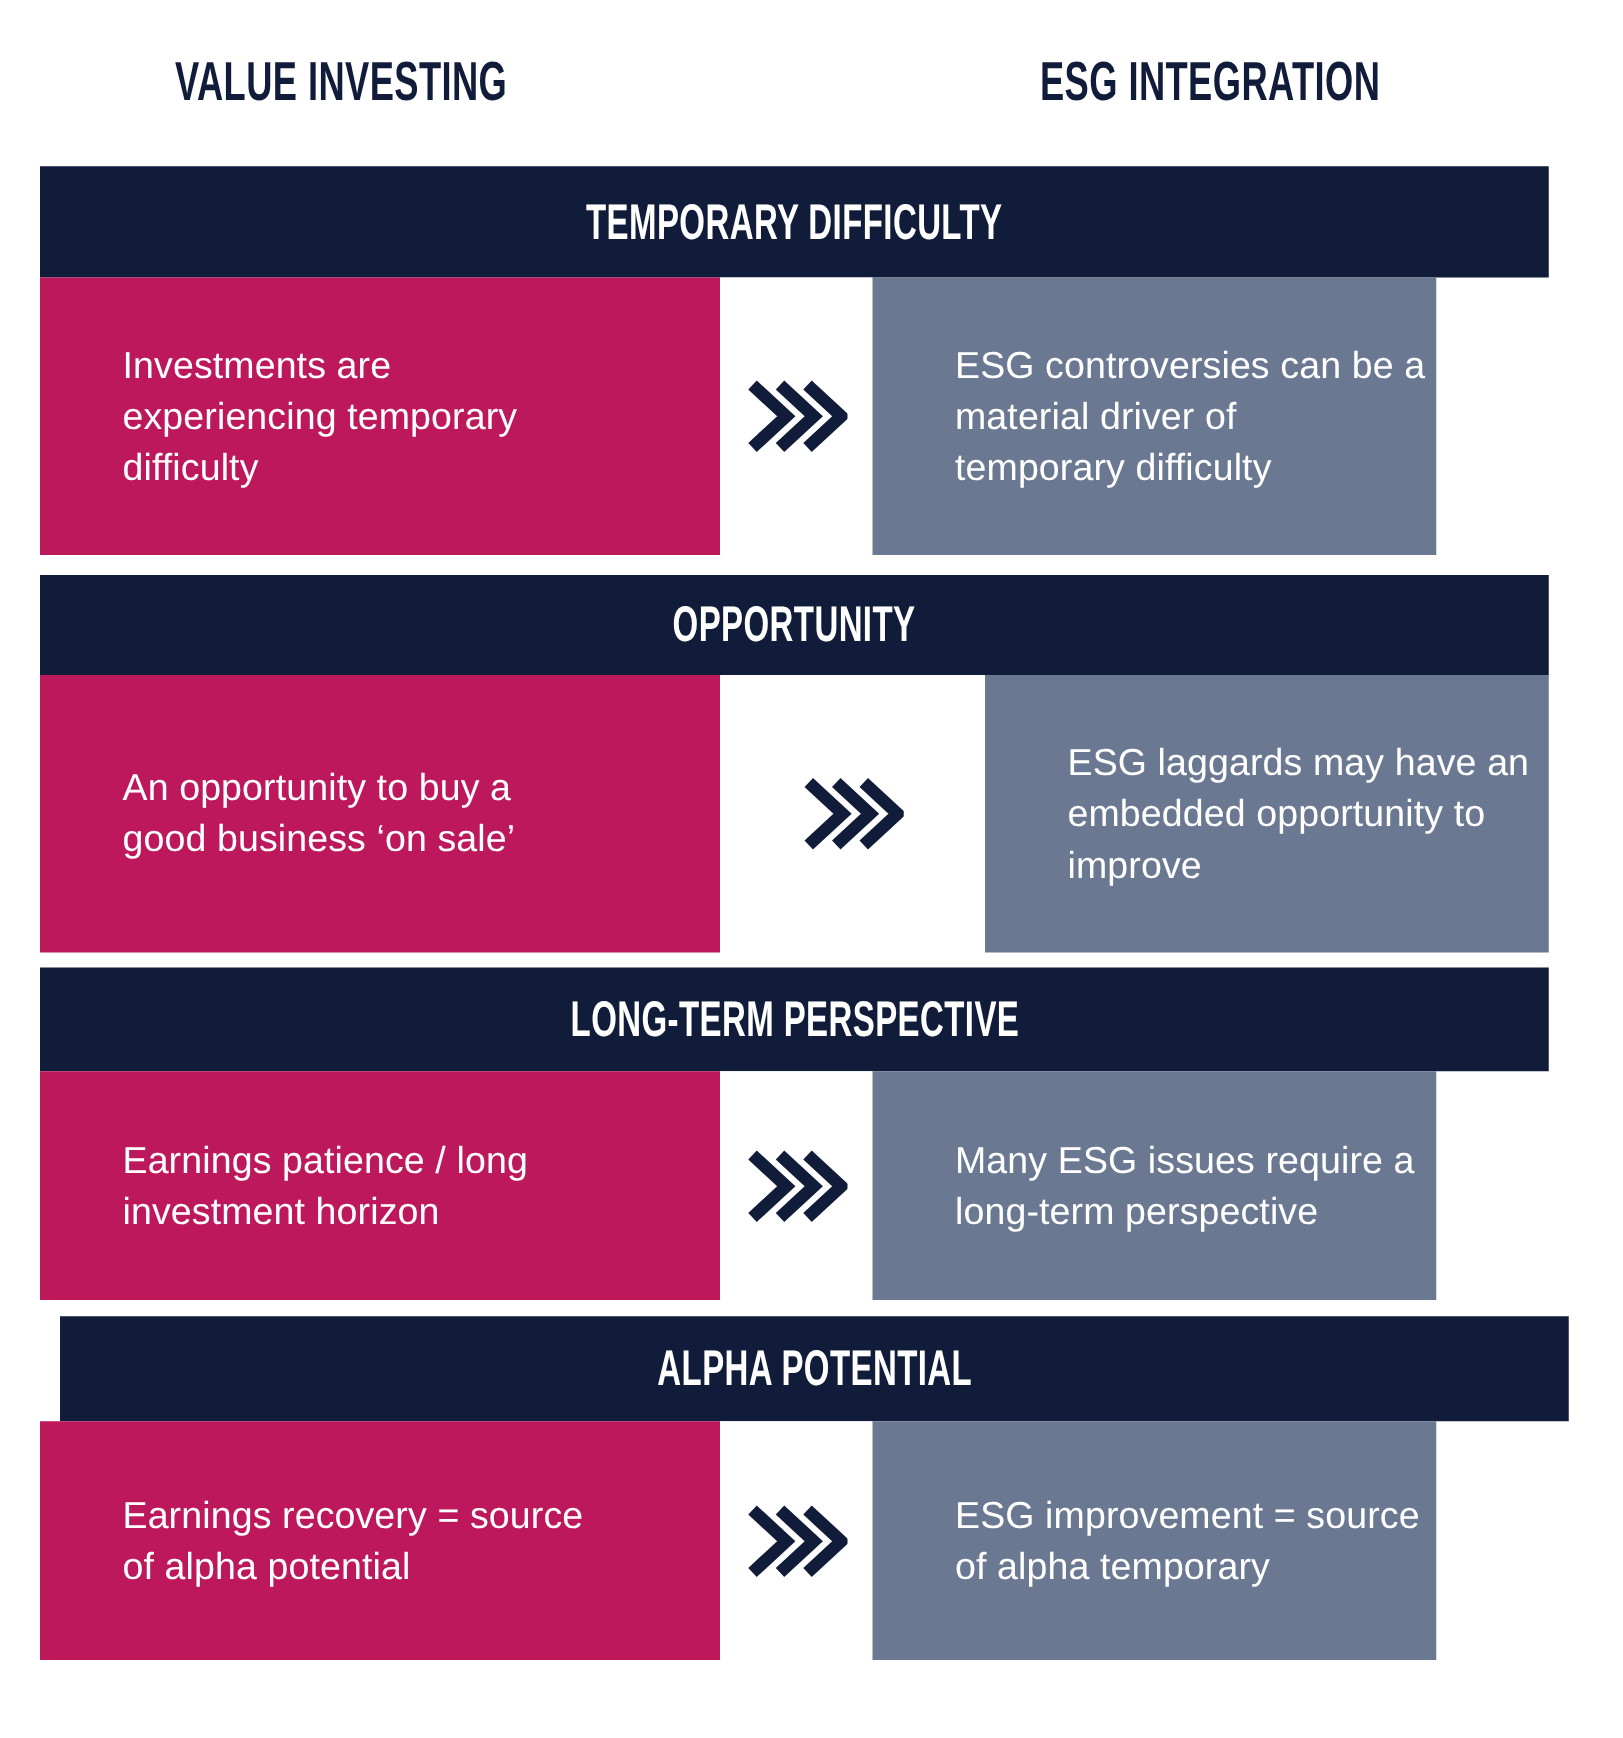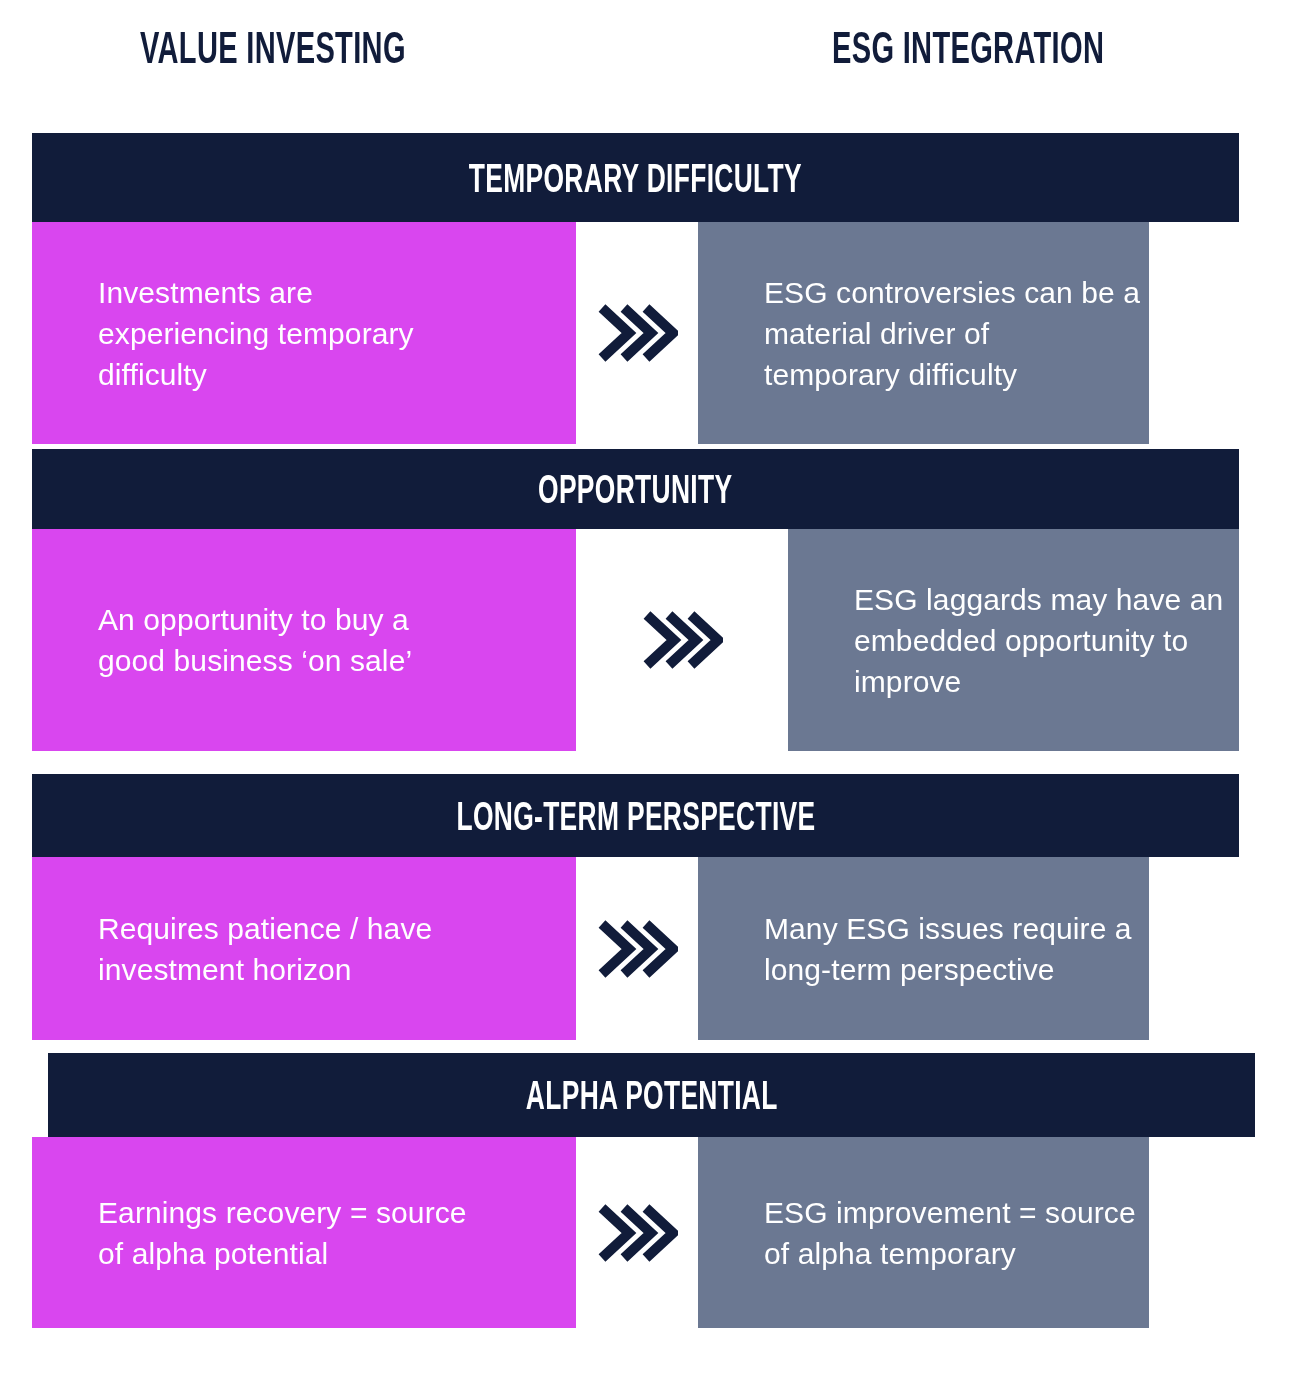--- a/index.html
+++ b/index.html
@@ -19,21 +19,21 @@
     position: relative;
     width: 1298px;
     height: 1390px;
     background: #ffffff;
   }
 
   
   .column-titles {
     position: absolute;
     left: 32px;
-    top: 20px;
+    top: 38px;
     width: 1207px;
     height: 78px;
   }
   .col-title {
     position: absolute;
     top: 0;
     font-family: "Liberation Sans Narrow", "Liberation Sans", sans-serif;
     font-weight: 700;
     font-size: 44px;
     letter-spacing: 0.5px;
@@ -80,21 +80,21 @@
   }
 
   .panel {
     box-sizing: border-box;
     display: flex;
     align-items: center;
     padding: 0 0 0 66px;
   }
   .panel-left {
     width: 544px;
-    background: #d946ef;
+    background: #be185d;
   }
   .panel-gap {
     width: 122px;
     background: #ffffff;
     display: flex;
     align-items: center;
     justify-content: center;
   }
   .panel-right {
     width: 451px;
@@ -115,21 +115,21 @@
     display: block;
     width: 82px;
     height: 62px;
   }
 
   
   #section-0 { top: 133px; }
   #section-0 .section-header { height: 89px; }
   #section-0 .section-body   { height: 222px; }
 
-  #section-1 { top: 449px; }
+  #section-1 { top: 460px; }
   #section-1 .section-header { height: 80px; }
   #section-1 .section-body   { height: 222px; justify-content: space-between; }
 
   #section-2 { top: 774px; }
   #section-2 .section-header { height: 83px; }
   #section-2 .section-body   { height: 183px; }
 
   #section-3 { top: 1053px; }
   #section-3 .section-header { height: 84px; margin-left: 16px; }
   #section-3 .section-body   { height: 191px; }
@@ -196,21 +196,21 @@
       </div>
     </div>
   </div>
 
   <div class="section" id="section-2">
     <div class="section-header">
       <div class="section-header-label">LONG-TERM PERSPECTIVE</div>
     </div>
     <div class="section-body">
       <div class="panel panel-left">
-        <div class="panel-text">Requires patience / have
+        <div class="panel-text">Earnings patience / long
 investment horizon</div>
       </div>
       <div class="panel-gap">
         <svg class="chevrons-icon" viewBox="0 0 82 62" aria-hidden="true">
           <g fill="none" stroke="#111c3a" stroke-width="10" stroke-linecap="butt" stroke-linejoin="miter">
             <polyline points="6,6 33,31 6,56"></polyline>
             <polyline points="28,6 55,31 28,56"></polyline>
             <polyline points="50,6 77,31 50,56"></polyline>
           </g>
         </svg>

